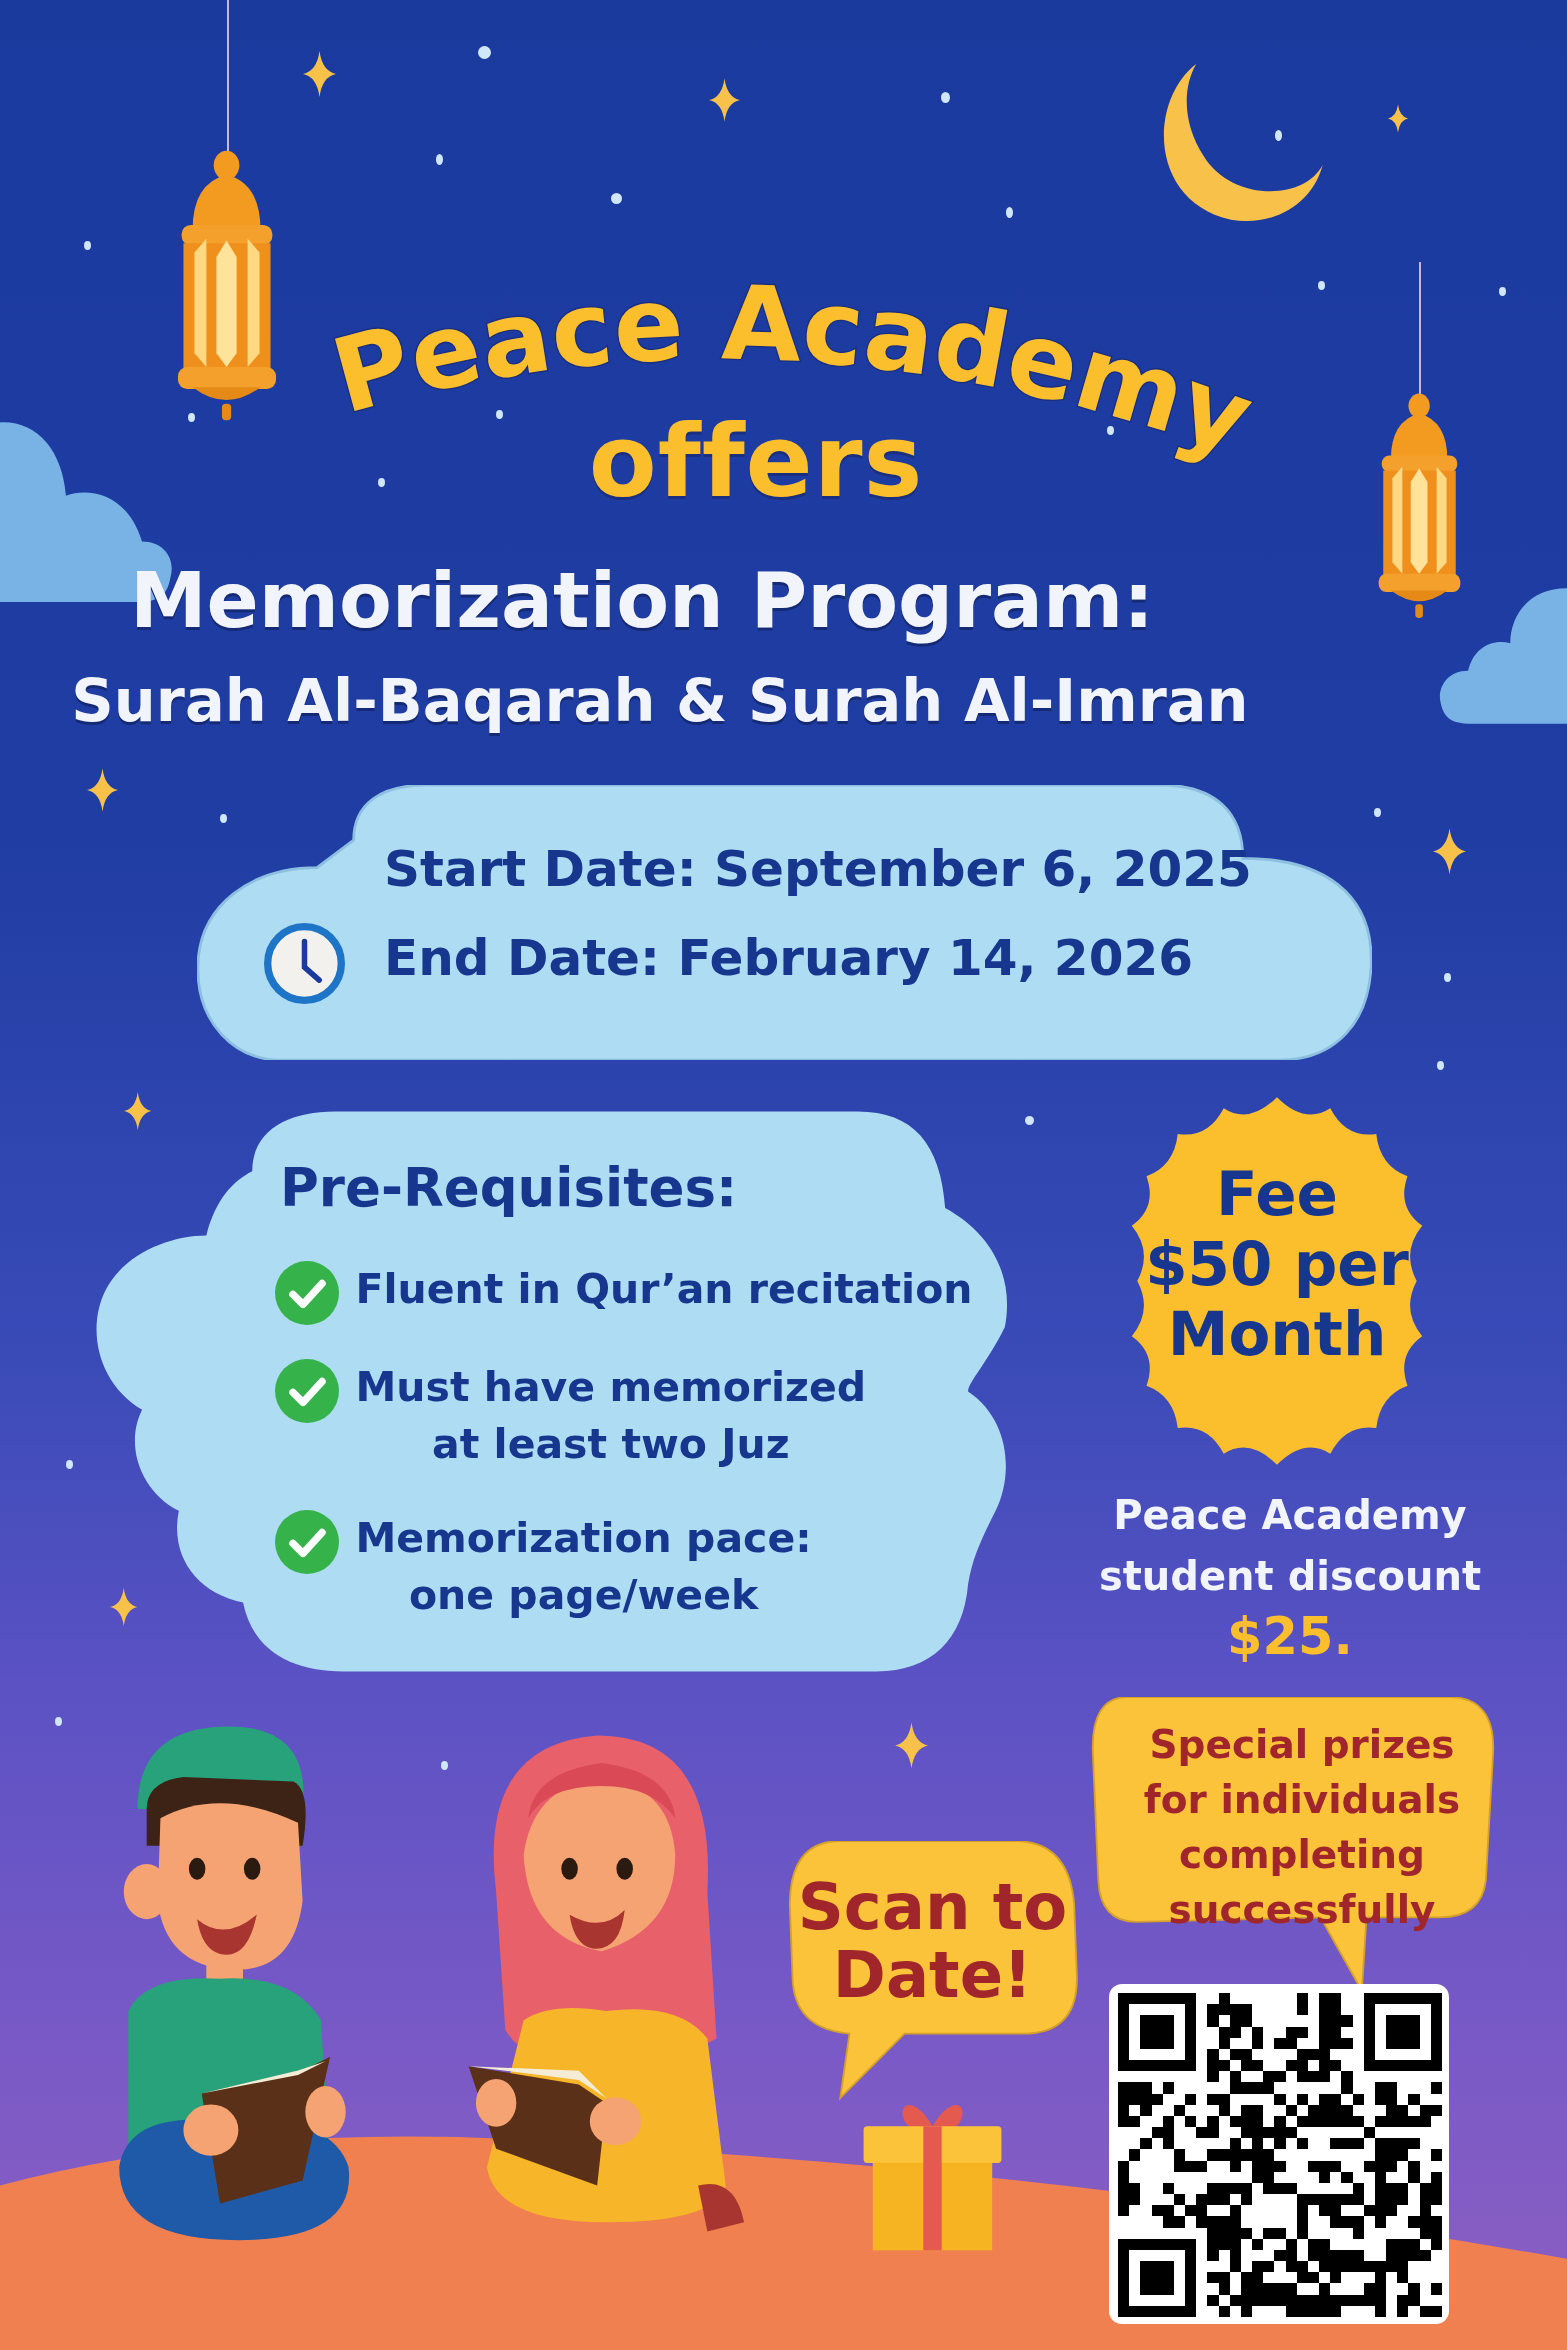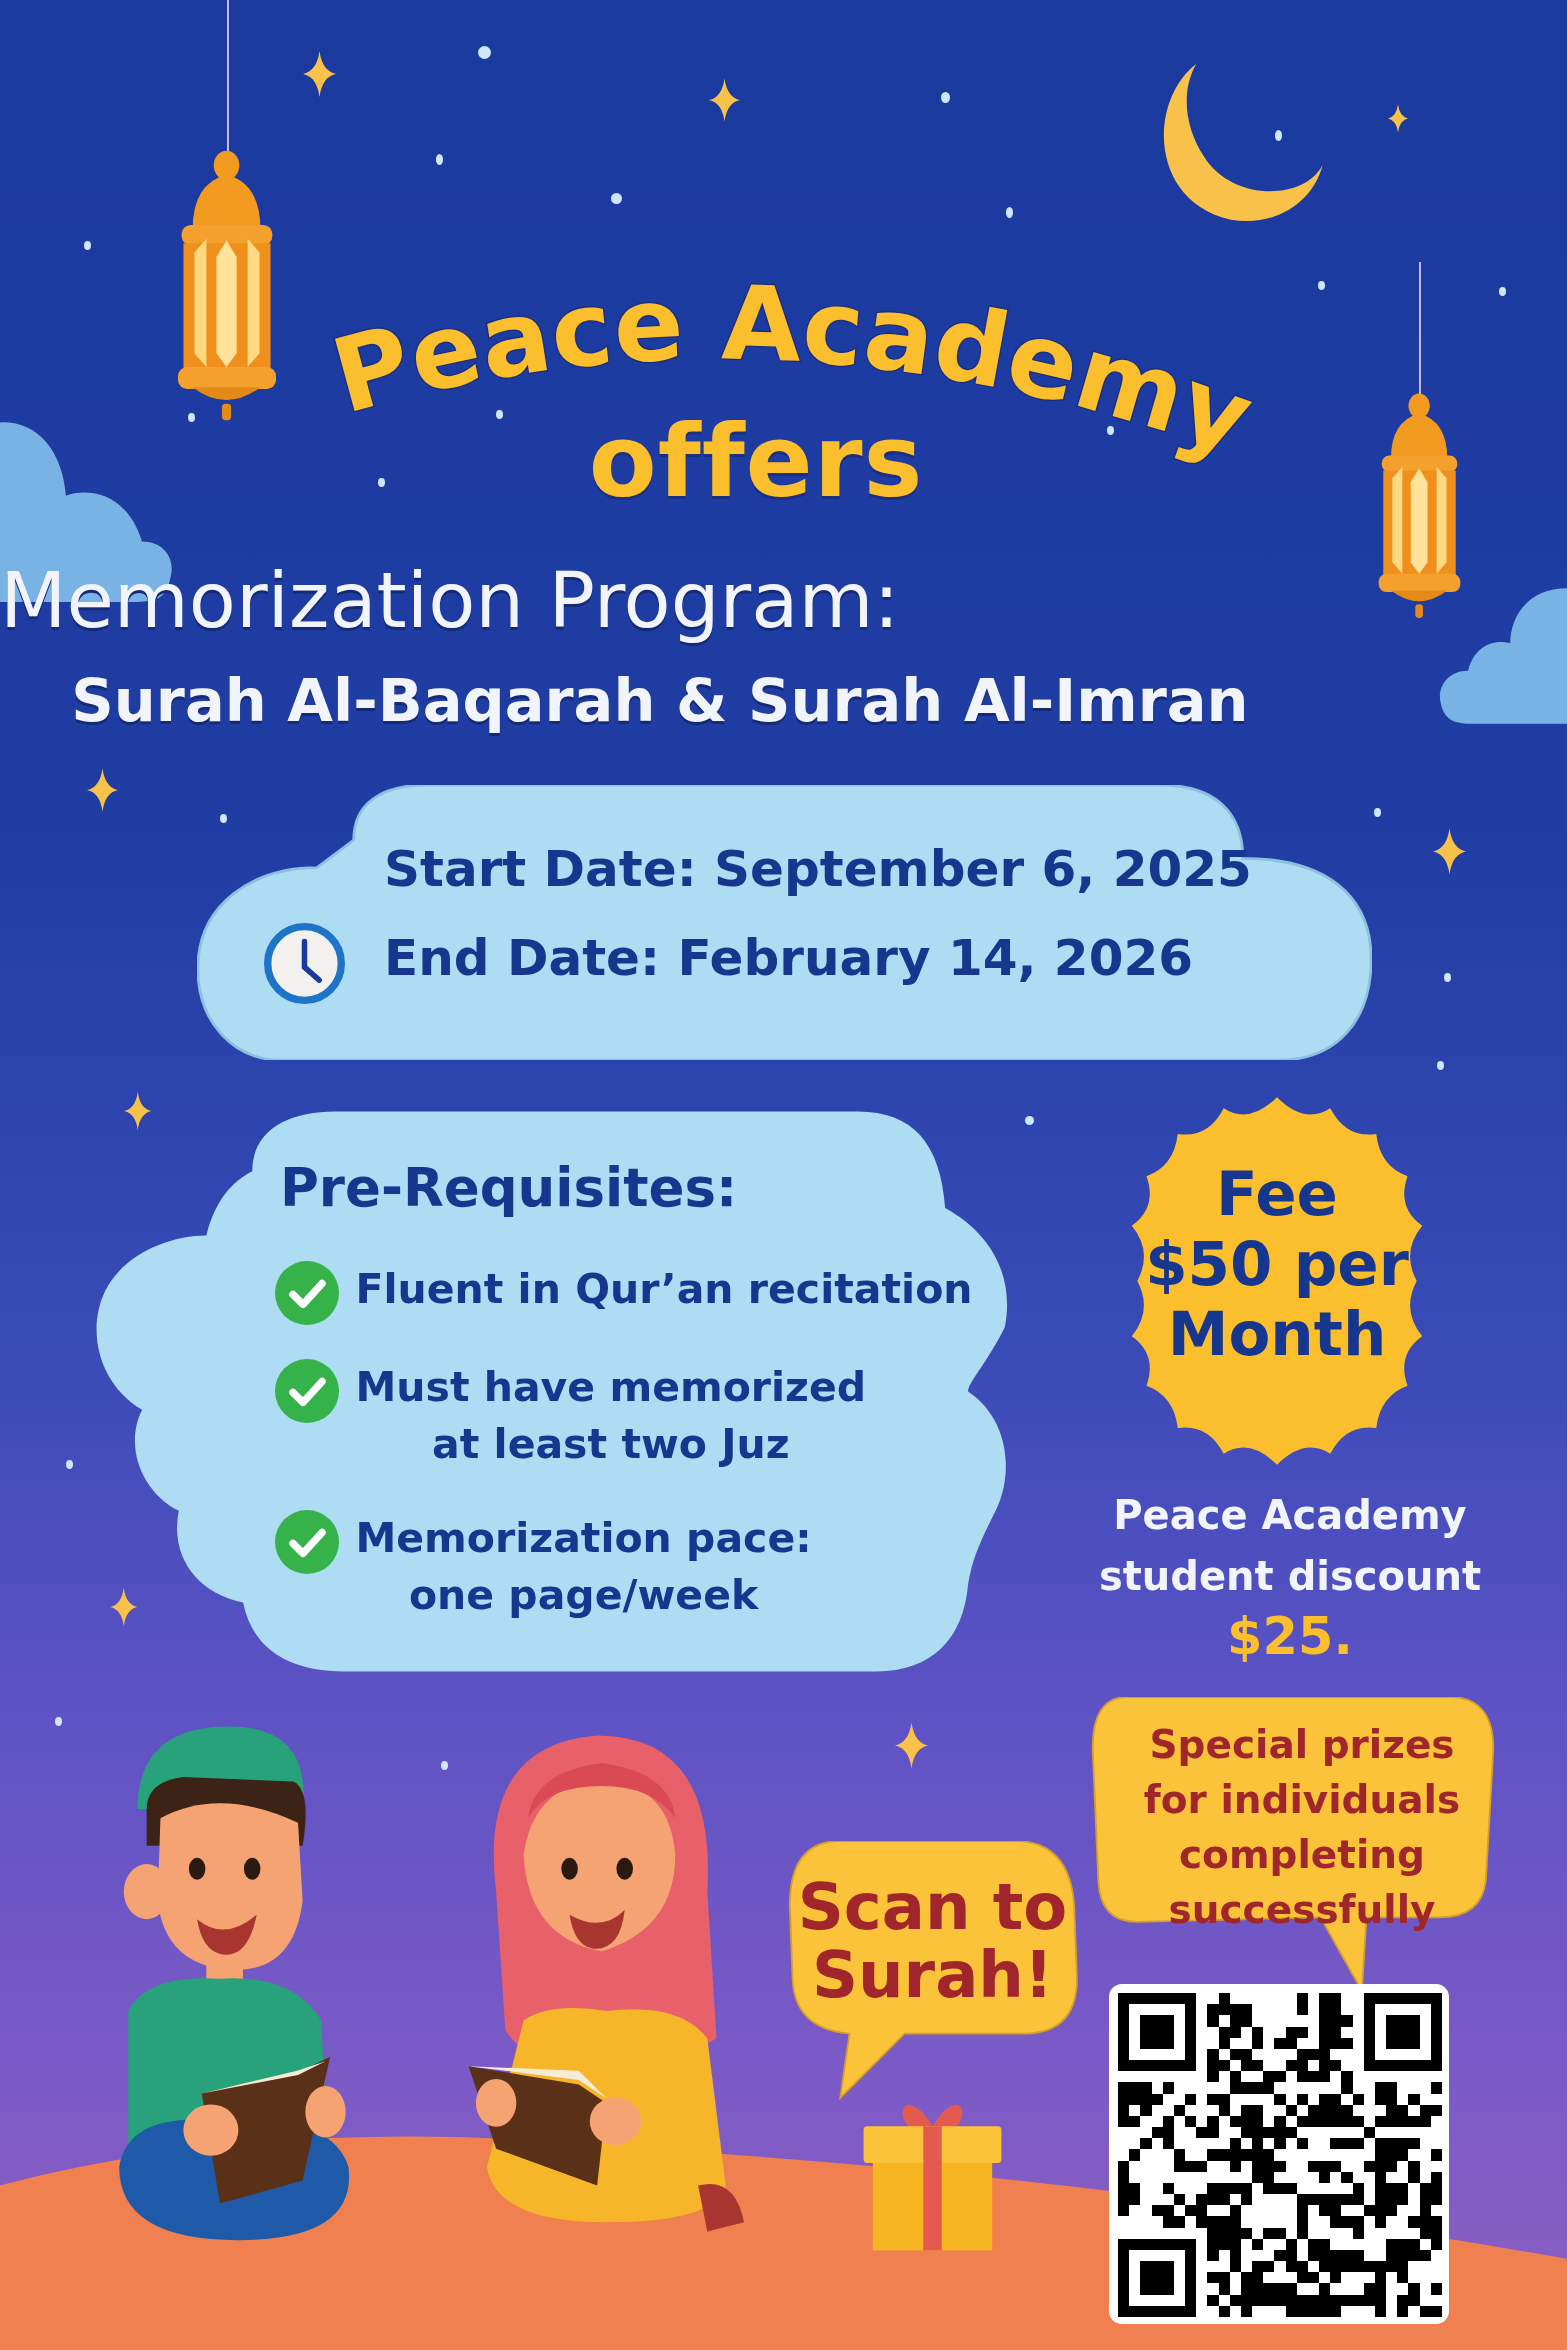--- a/index.html
+++ b/index.html
@@ -10,21 +10,21 @@
   }
   .abs { position: absolute; }
   .sparkle { position: absolute; color: #f8c24a; }
   .dot { position: absolute; border-radius: 50%; background: #cfe6fb; }
 
   
   .title-arc { position: absolute; left: 0; top: 257px; width: 1568px; height: 275px; }
   .title-arc text { font-family: "DejaVu Sans", sans-serif; font-weight: bold; fill: #fbbf2d; stroke: #1a2f80; stroke-width: 3px; paint-order: stroke; }
   .offers { position: absolute; left: 0; width: 1512px; top: 404px; text-align: center; font-weight: bold; font-size: 99px; color: #fbbf2d; letter-spacing: 0.9px;
     text-shadow: 0 2.8px 0 #1a2f80; }
-  .prog-title { position: absolute; left: 0; width: 1284px; top: 556px; text-align: left; font-weight: normal; font-size: 77px; color: #f2f4fb; text-shadow: 0 2.8px 0 #142a75; }
+  .prog-title { position: absolute; left: 0; width: 1284px; top: 556px; text-align: center; font-weight: bold; font-size: 77px; color: #f2f4fb; text-shadow: 0 2.8px 0 #142a75; }
   .prog-sub { position: absolute; left: 0; width: 1320px; top: 666px; text-align: center; font-weight: bold; font-size: 59px; color: #f2f4fb; text-shadow: 0 2.8px 0 #142a75; }
 
   
   .date-cloud { position: absolute; left: 197px; top: 785px; width: 1175px; height: 275px; }
   .date-line { position: absolute; left: 384px; font-weight: bold; font-size: 50px; color: #17378f; }
 
   
   .prereq-cloud { position: absolute; left: 87px; top: 1107px; width: 927px; height: 569px; }
   .prereq-title { position: absolute; left: 280px; top: 1157px; font-weight: bold; font-size: 53px; color: #17378f; }
   .prereq-item { position: absolute; left: 275px; display: flex; align-items: flex-start; }
@@ -223,21 +223,21 @@
     <div>for individuals</div>
     <div>completing</div>
     <div>successfully</div>
   </div>
 
   <svg class="abs" style="left:785px;top:1841px" width="294" height="266" viewBox="0 0 320 290">
     <path d="M60 0 L250 0 Q310 0 315 70 L318 150 Q318 210 260 210 L130 210 L60 280 L70 210 Q10 205 8 150 L5 70 Q5 0 60 0Z" fill="#fbc33a" stroke="#d4a02a" stroke-width="2"></path>
   </svg>
   <div class="bubble-text" style="left:790px;top:1873px;width:285px;font-size:64px;line-height:68px;">
     <div>Scan to</div>
-    <div>Surah!</div>
+    <div>Date!</div>
   </div>
 
   <svg class="abs" style="left:859px;top:2094px" width="147" height="161" viewBox="0 0 160 175">
     <path d="M80 35 C60 0 40 10 50 30 C55 40 70 38 80 35Z" fill="#e55a4e"></path>
     <path d="M80 35 C100 0 120 10 110 30 C105 40 90 38 80 35Z" fill="#e55a4e"></path>
     <rect x="5" y="35" width="150" height="40" rx="4" fill="#fbc33a"></rect>
     <rect x="15" y="75" width="130" height="95" fill="#f6b322"></rect>
     <rect x="70" y="35" width="20" height="135" fill="#e55a4e"></rect>
   </svg>
 

